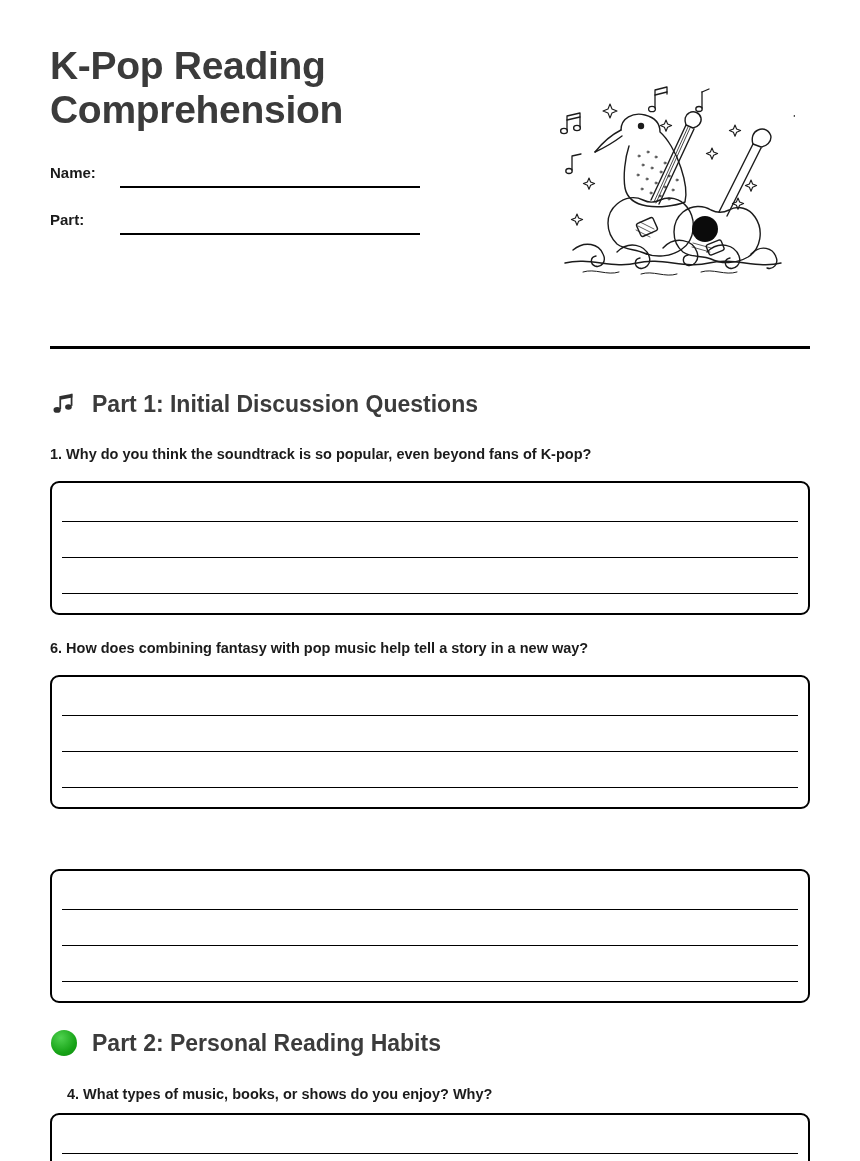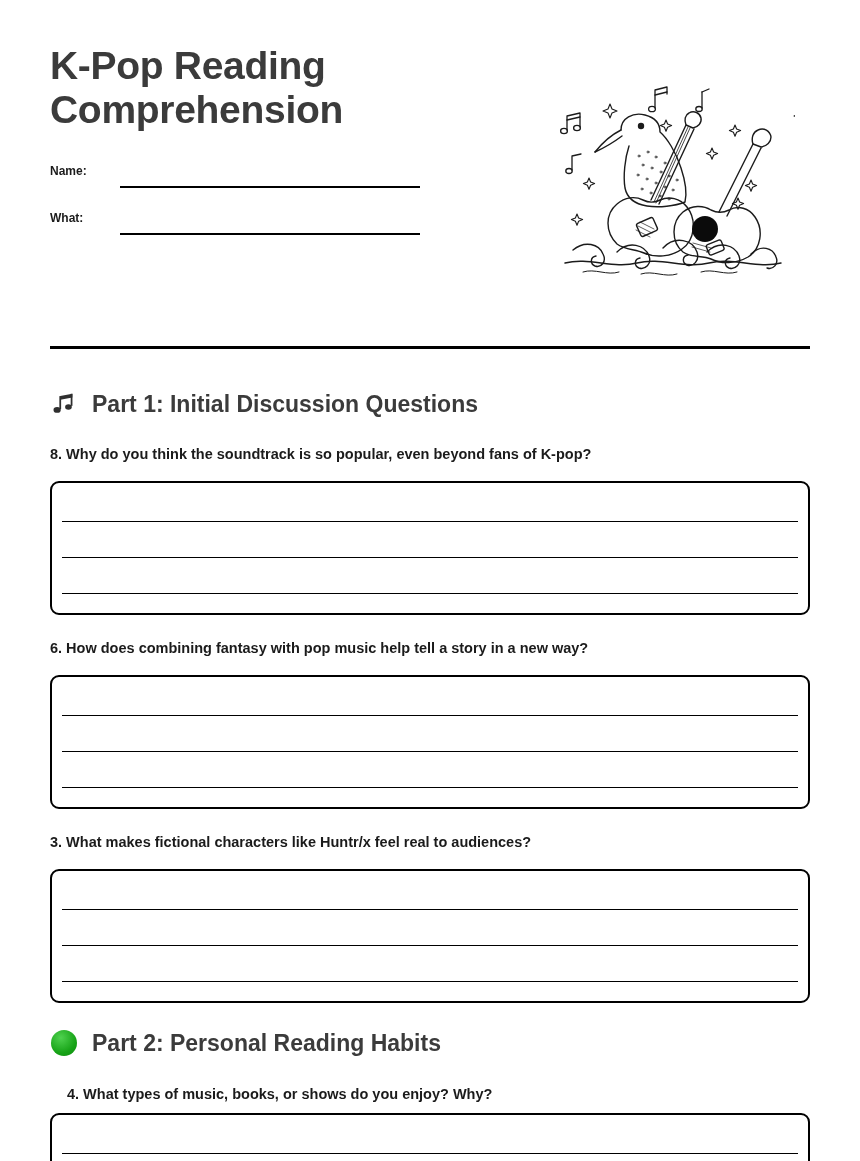--- a/index.html
+++ b/index.html
@@ -47,21 +47,21 @@
     left: 0;
     width: 380px;
     height: 30px;
   }
   .field-row.name { top: 120px; }
   .field-row.date { top: 167px; }
   .field-label {
     position: absolute;
     left: 0;
     top: 0;
-    font-size: 12px;
+    font-size: 15px;
     font-weight: bold;
     color: #1b1b1b;
   }
   .field-line {
     position: absolute;
     left: 70px;
     top: 22px;
     width: 300px;
     border-bottom: 2px solid #000000;
   }
@@ -148,21 +148,21 @@
 
   <div class="header">
     <div class="title">K-Pop Reading Comprehension</div>
 
     <div class="field-row name">
       <span class="field-label">Name:</span>
       <span class="field-line"></span>
     </div>
 
     <div class="field-row date">
-      <span class="field-label">What:</span>
+      <span class="field-label">Part:</span>
       <span class="field-line"></span>
     </div>
   </div>
 
   <div class="illustration">
     <svg viewBox="0 0 240 205" fill="none" stroke="#1b1b1b" stroke-width="1.4" stroke-linecap="round" stroke-linejoin="round" aria-hidden="true">
 
       <g stroke-width="1.3">
         <path d="M12 58 L12 44 L25 41 L25 55"></path>
         <ellipse cx="9" cy="59" rx="3.4" ry="2.6"></ellipse>
@@ -288,35 +288,34 @@
           <rect x="9" y="5.5" width="1.9" height="14"></rect>
           <rect x="21.2" y="3" width="1.9" height="13"></rect>
           <ellipse cx="6.6" cy="20.4" rx="3.9" ry="3.1"></ellipse>
           <ellipse cx="18.8" cy="17.2" rx="3.6" ry="2.9"></ellipse>
         </g>
       </svg>
     </span>
     <span class="sect-title">Part 1: Initial Discussion Questions</span>
   </div>
 
-  <div class="question" style="top:446px;">8. Why do you think the soundtrack is so popular, even beyond fans of K-pop?</div>
+  <div class="question" style="top:446px;">1. Why do you think the soundtrack is so popular, even beyond fans of K-pop?</div>
   <div class="answer-box" style="top:481px; height:134px;">
     <span class="write-line" style="top:38px;"></span>
     <span class="write-line" style="top:74px;"></span>
     <span class="write-line" style="top:110px;"></span>
   </div>
 
   <div class="question" style="top:640px;">6. How does combining fantasy with pop music help tell a story in a new way?</div>
   <div class="answer-box" style="top:675px; height:134px;">
     <span class="write-line" style="top:38px;"></span>
     <span class="write-line" style="top:74px;"></span>
     <span class="write-line" style="top:110px;"></span>
   </div>
 
-  <div class="question" style="top:834px;">3. What makes fictional characters like Huntr/x feel real to audiences?</div>
   <div class="answer-box" style="top:869px; height:134px;">
     <span class="write-line" style="top:38px;"></span>
     <span class="write-line" style="top:74px;"></span>
     <span class="write-line" style="top:110px;"></span>
   </div>
 
   <div class="section-head" style="top:1027px;">
     <span class="sect-icon">
       <span class="green-dot"></span>
     </span>

